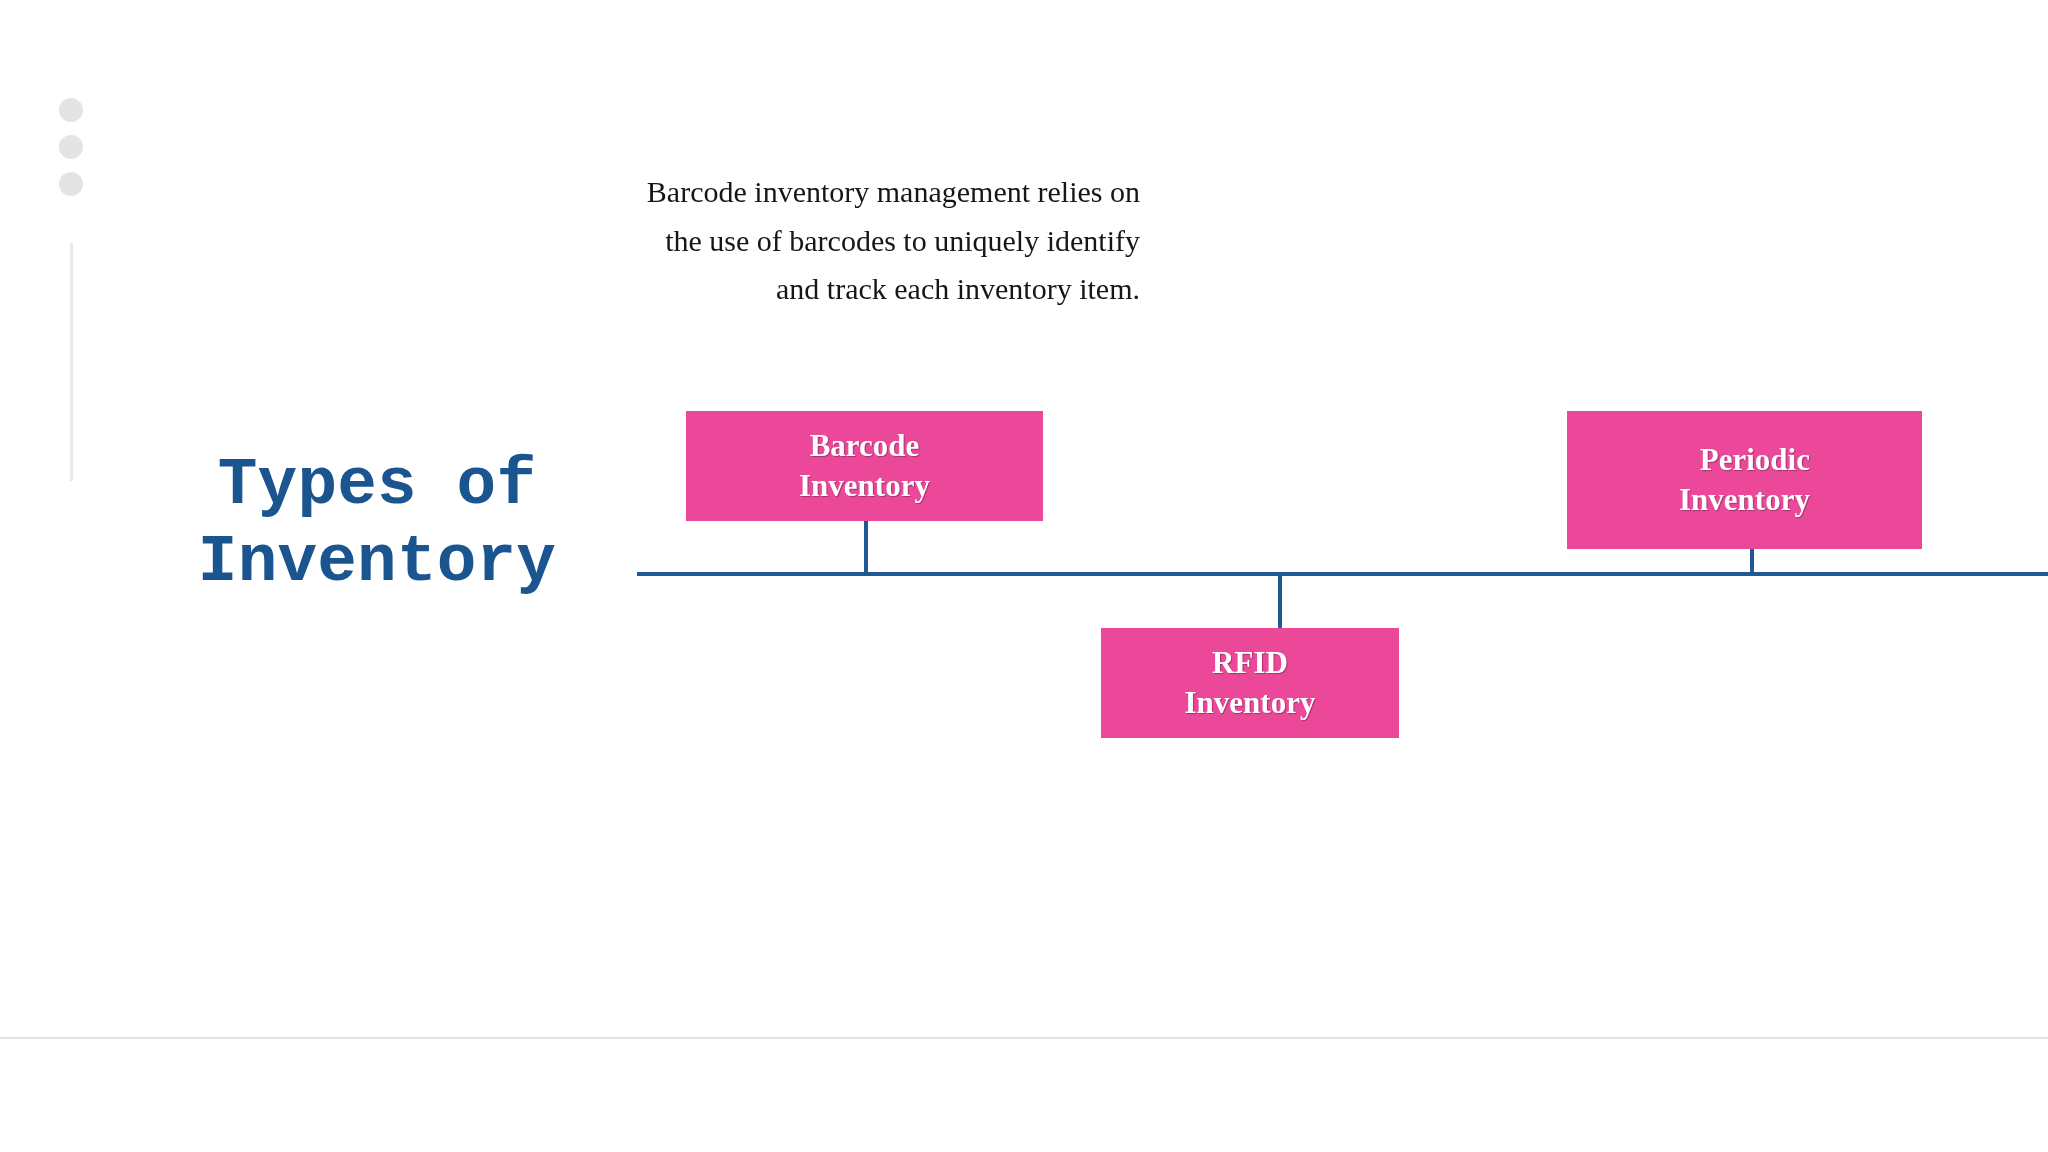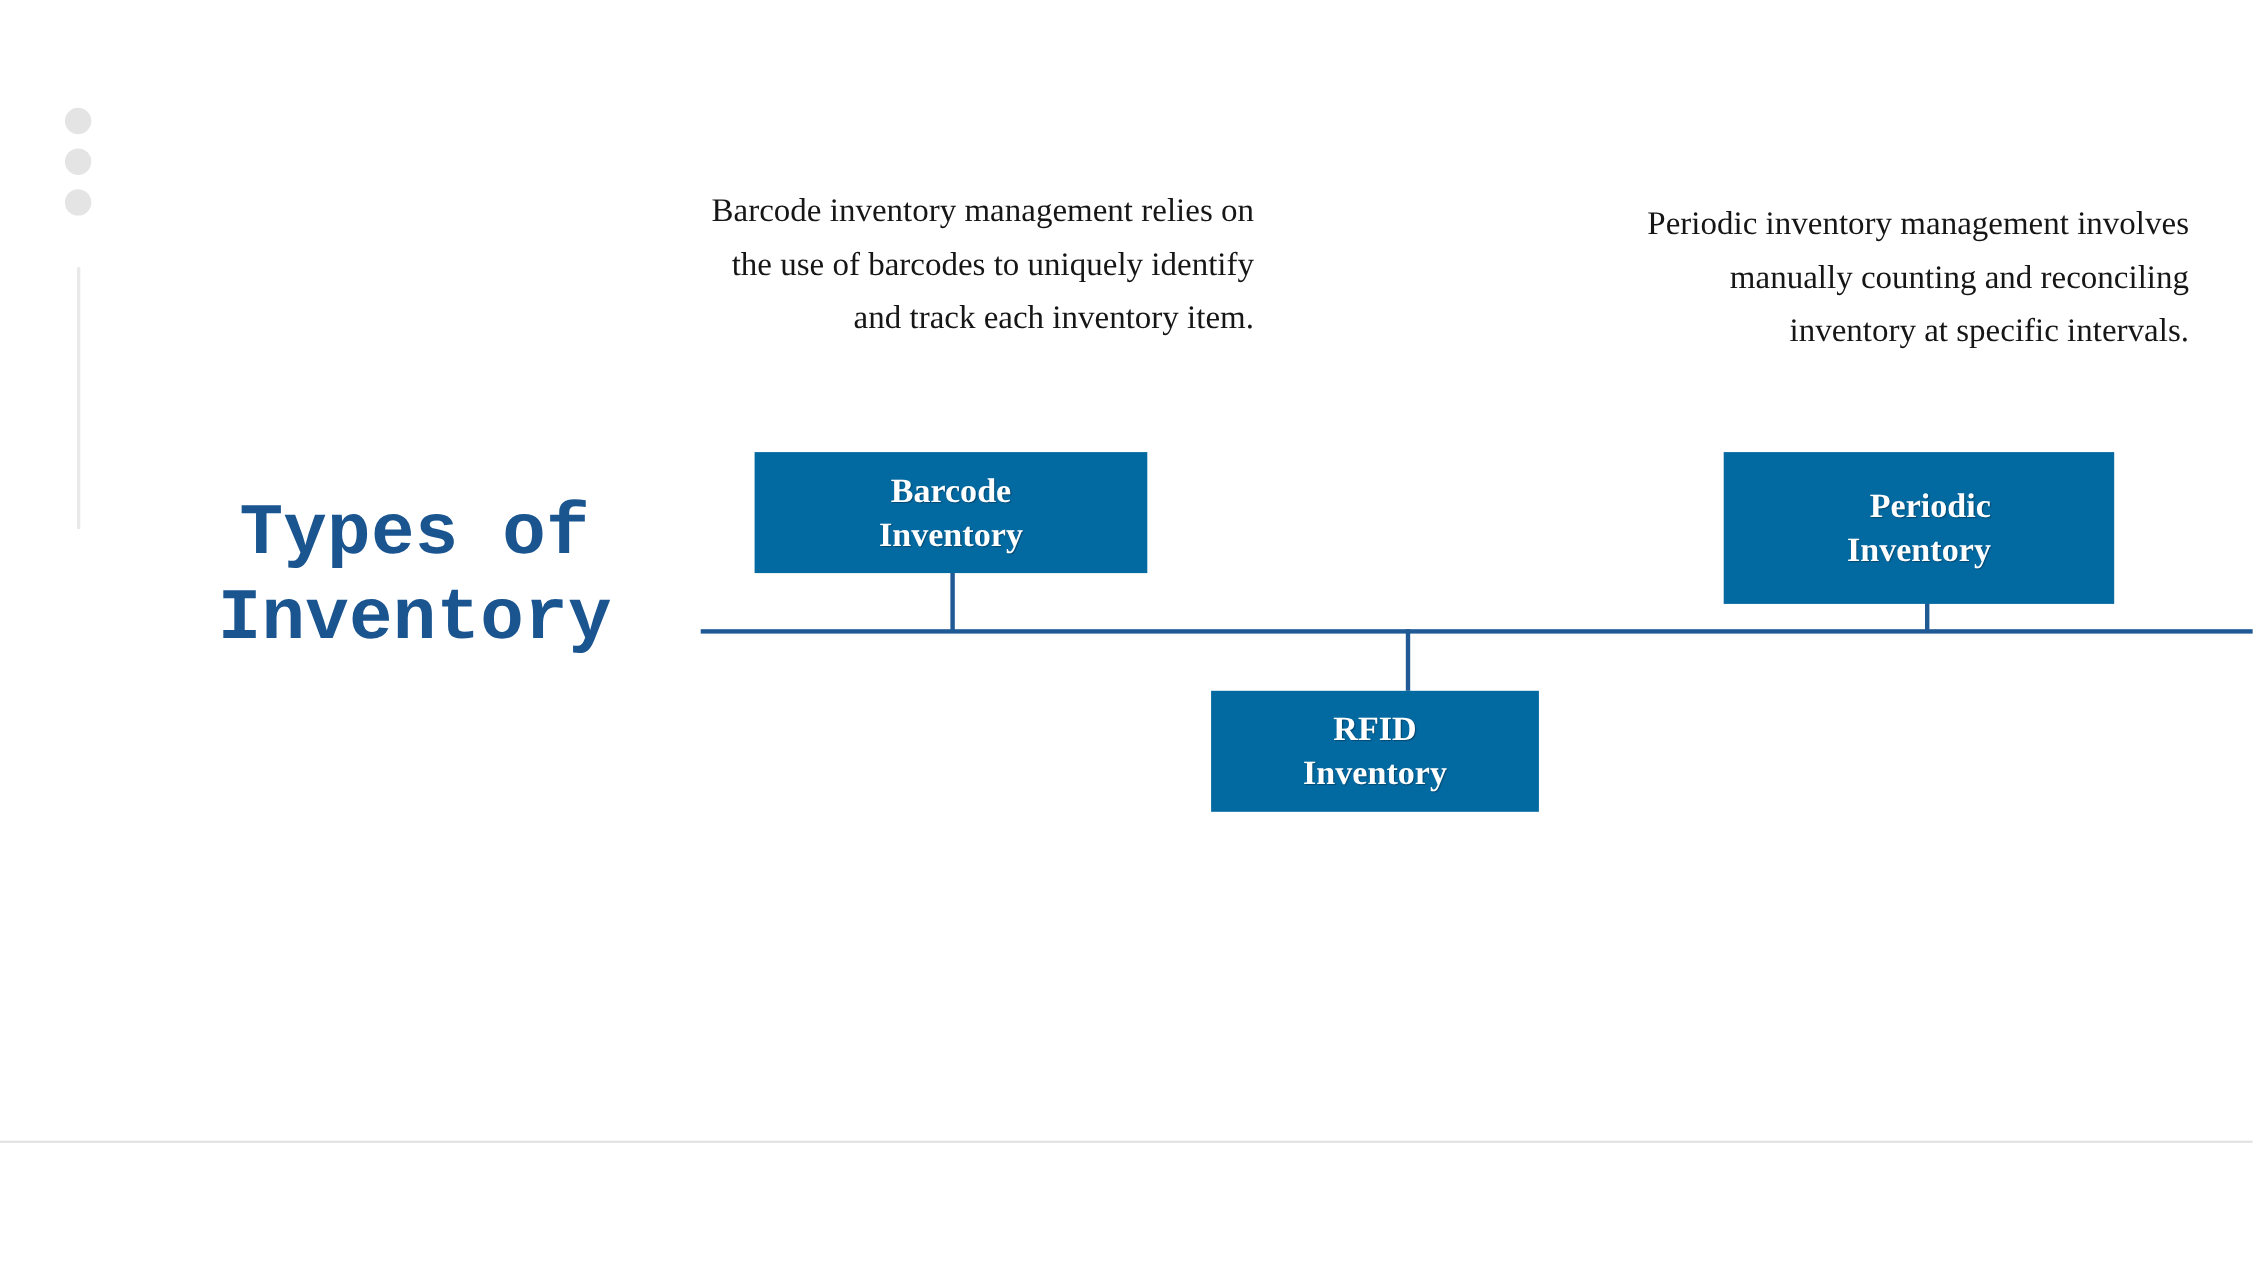--- a/index.html
+++ b/index.html
@@ -85,21 +85,21 @@
     width: 4px;
     background: #1f5a94;
   }
   .stem-barcode { left: 864px; top: 520px;  height: 55px; }
   .stem-rfid    { left: 1278px; top: 572px; height: 56px; }
   .stem-periodic{ left: 1750px; top: 520px; height: 55px; }
 
   
   .node-box {
     position: absolute;
-    background: #0369a1;
+    background: #ec4899;
     color: #ffffff;
     font-family: "Liberation Serif", "DejaVu Serif", serif;
     font-weight: bold;
     font-size: 31px;
     line-height: 1.28;
     text-align: center;
     display: flex;
     align-items: center;
     justify-content: center;
     box-sizing: border-box;
@@ -174,18 +174,17 @@
   <div class="node-box node-rfid">
     <span class="node-label">RFID
 Inventory</span>
   </div>
   <div class="node-box node-periodic">
     <span class="node-label">Periodic
 Inventory</span>
   </div>
 
   <div class="desc desc-barcode">Barcode inventory management relies on the use of barcodes to uniquely identify and track each inventory item.</div>
-  <div class="desc desc-periodic">Periodic inventory management involves manually counting and reconciling inventory at specific intervals.</div>
 
   <div class="page-divider"></div>
   <div class="page-below"></div>
 
 </div>
 
 </body></html>

